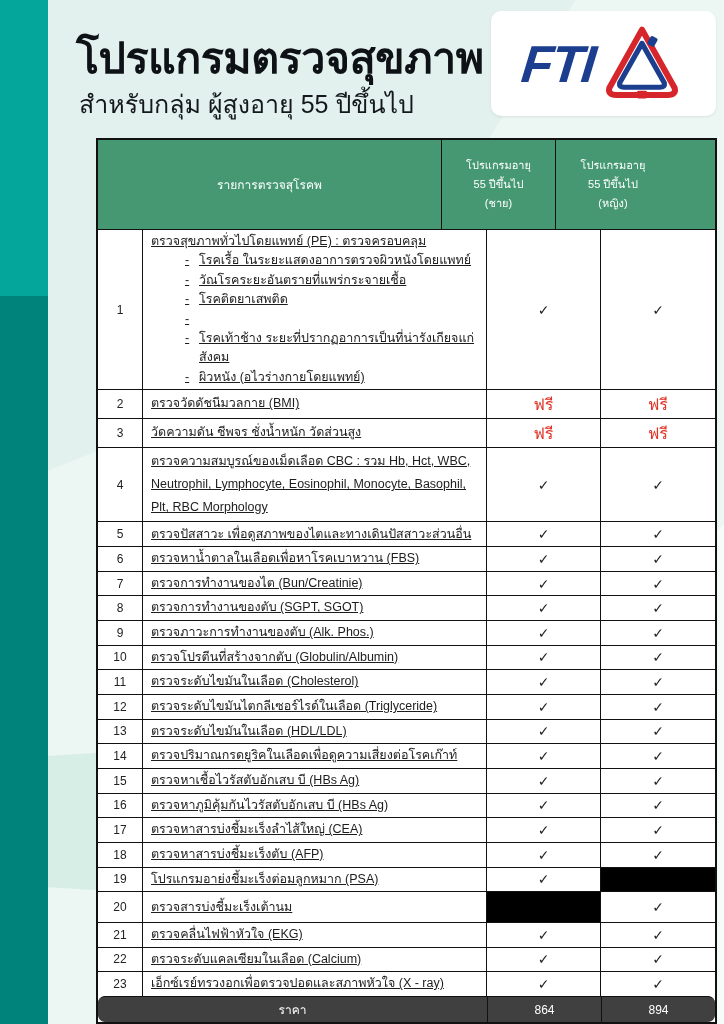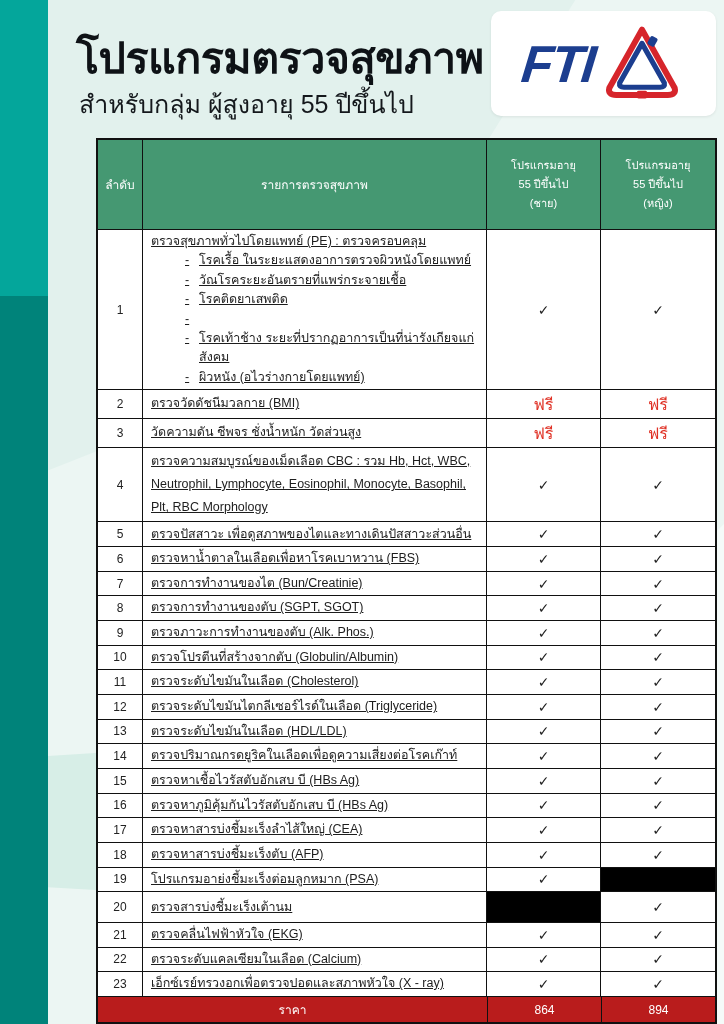--- a/index.html
+++ b/index.html
@@ -62,21 +62,21 @@
   .c-mark { flex:0 0 114px; display:flex; align-items:center; justify-content:center; }
   .c-mark.m { border-right:1px solid #111; }
   .c-mark.black { background:#000; }
   .mk-check { font-size:14px; color:#222; }
   .mk-free { font-size:16px; color:#E03226; font-weight:500; }
 
   .sub-line { display:flex; }
   .sub-dash { flex:0 0 14px; margin-left:34px; color:#1d1d1d; }
   .sub-text { flex:1; }
 
-  .t-foot { flex:0 0 26px; display:flex; background:#b91c1c; color:#fff; border-top:1px solid #111; }
+  .t-foot { flex:0 0 26px; display:flex; background:#404040; color:#fff; border-top:1px solid #111;border-radius:7px; }
   .fc { display:flex; align-items:center; justify-content:center; font-size:12px; }
   .fc-label { flex:0 0 390px; border-right:1px solid #111; }
   .fc-m { flex:0 0 114px; border-right:1px solid #111; }
   .fc-f { flex:1; }
 </style>
 </head>
 <body>
 
 <div class="bg-poly-a"></div>
 <div class="bg-poly-b"></div>
@@ -92,22 +92,21 @@
   <svg class="logo-tri" viewBox="0 0 100 104">
     <path d="M50 12 L88 80 Q90 88 80 88 L20 88 Q10 88 12 80 Z" fill="none" stroke="#D6252B" stroke-width="7" stroke-linejoin="round"></path>
     <path d="M50 28 L76 74 Q77 79 71 79 L29 79 Q23 79 24 74 Z" fill="none" stroke="#1C3E8F" stroke-width="6" stroke-linejoin="round"></path>
     <rect x="44" y="83" width="12" height="9" rx="2" fill="#D6252B"></rect>
     <rect x="58" y="20" width="9" height="11" rx="2" transform="rotate(30 62 25)" fill="#1C3E8F"></rect>
   </svg>
 </div>
 
 <div class="tbl">
   <div class="t-head">
-    <div class="hc hc-no">ลำดับ</div>
-    <div class="hc hc-item">รายการตรวจสุขภาพ</div>
+    <div class="hc hc-item">รายการตรวจสุโรคพ</div>
     <div class="hc hc-prog m">โปรแกรมอายุ
 55 ปีขึ้นไป
 (ชาย)</div>
     <div class="hc hc-prog">โปรแกรมอายุ
 55 ปีขึ้นไป
 (หญิง)</div>
   </div>
 
   <div class="t-rows">
       <div class="tr rw-1">

